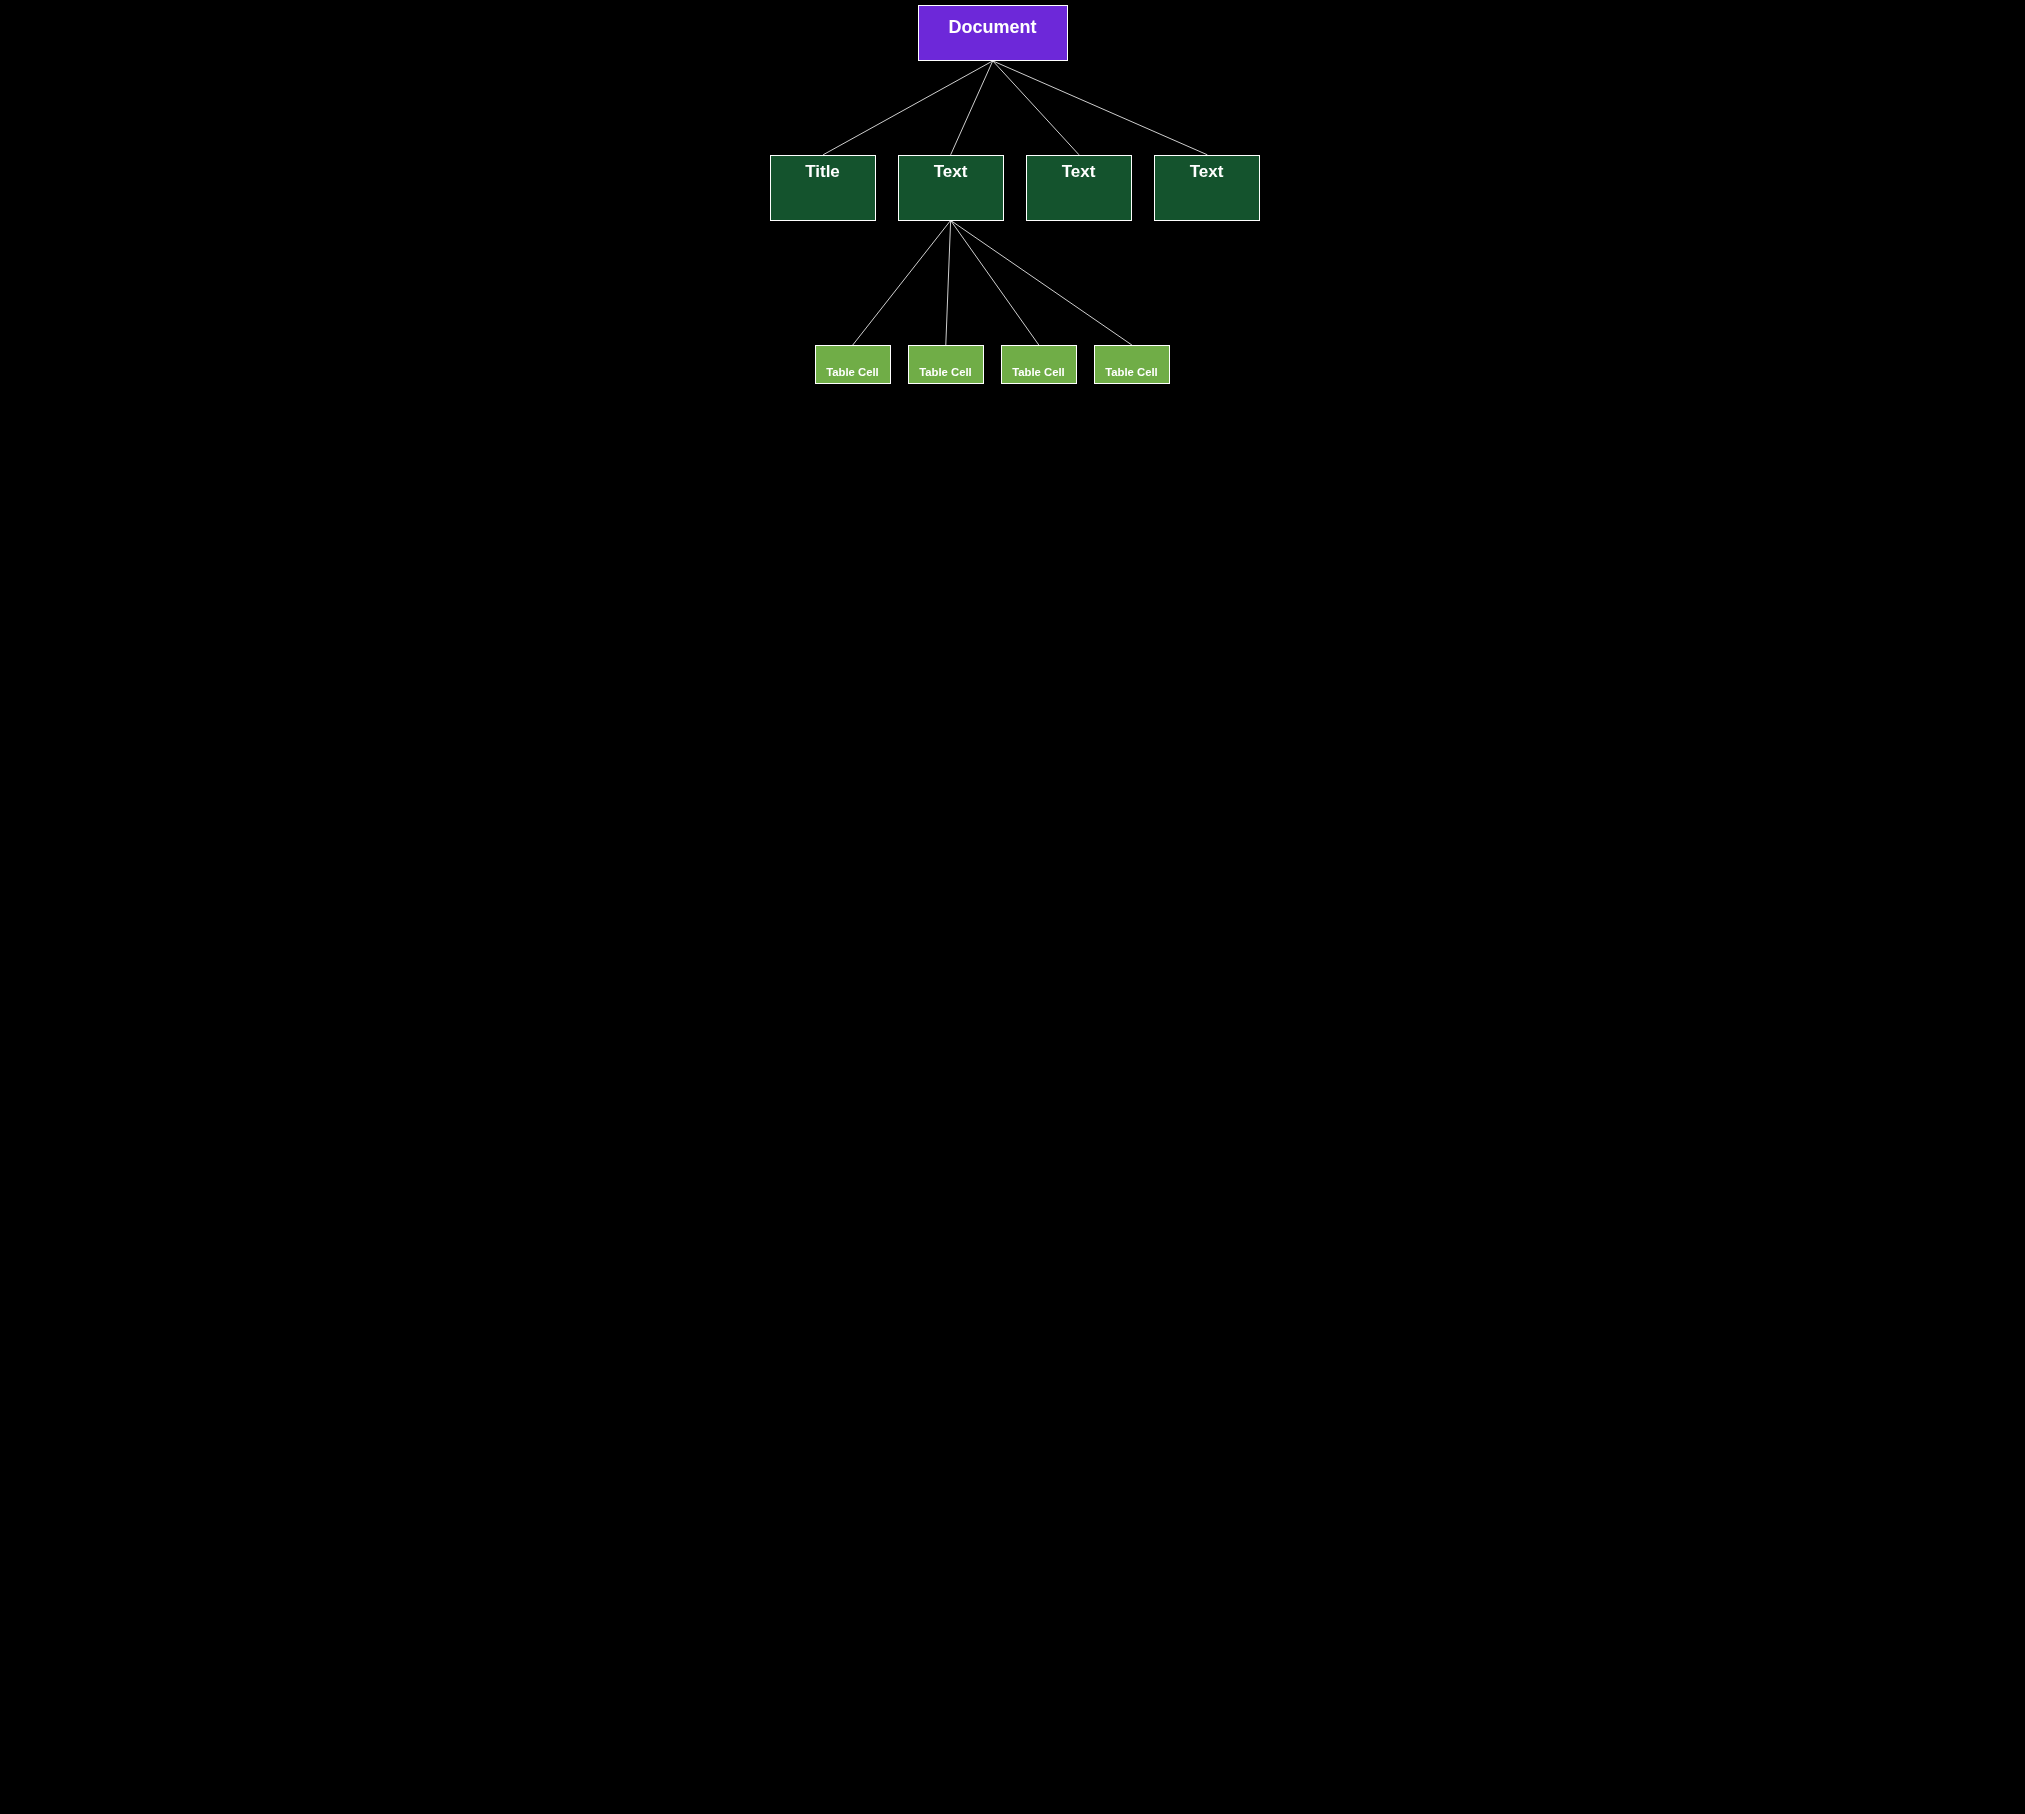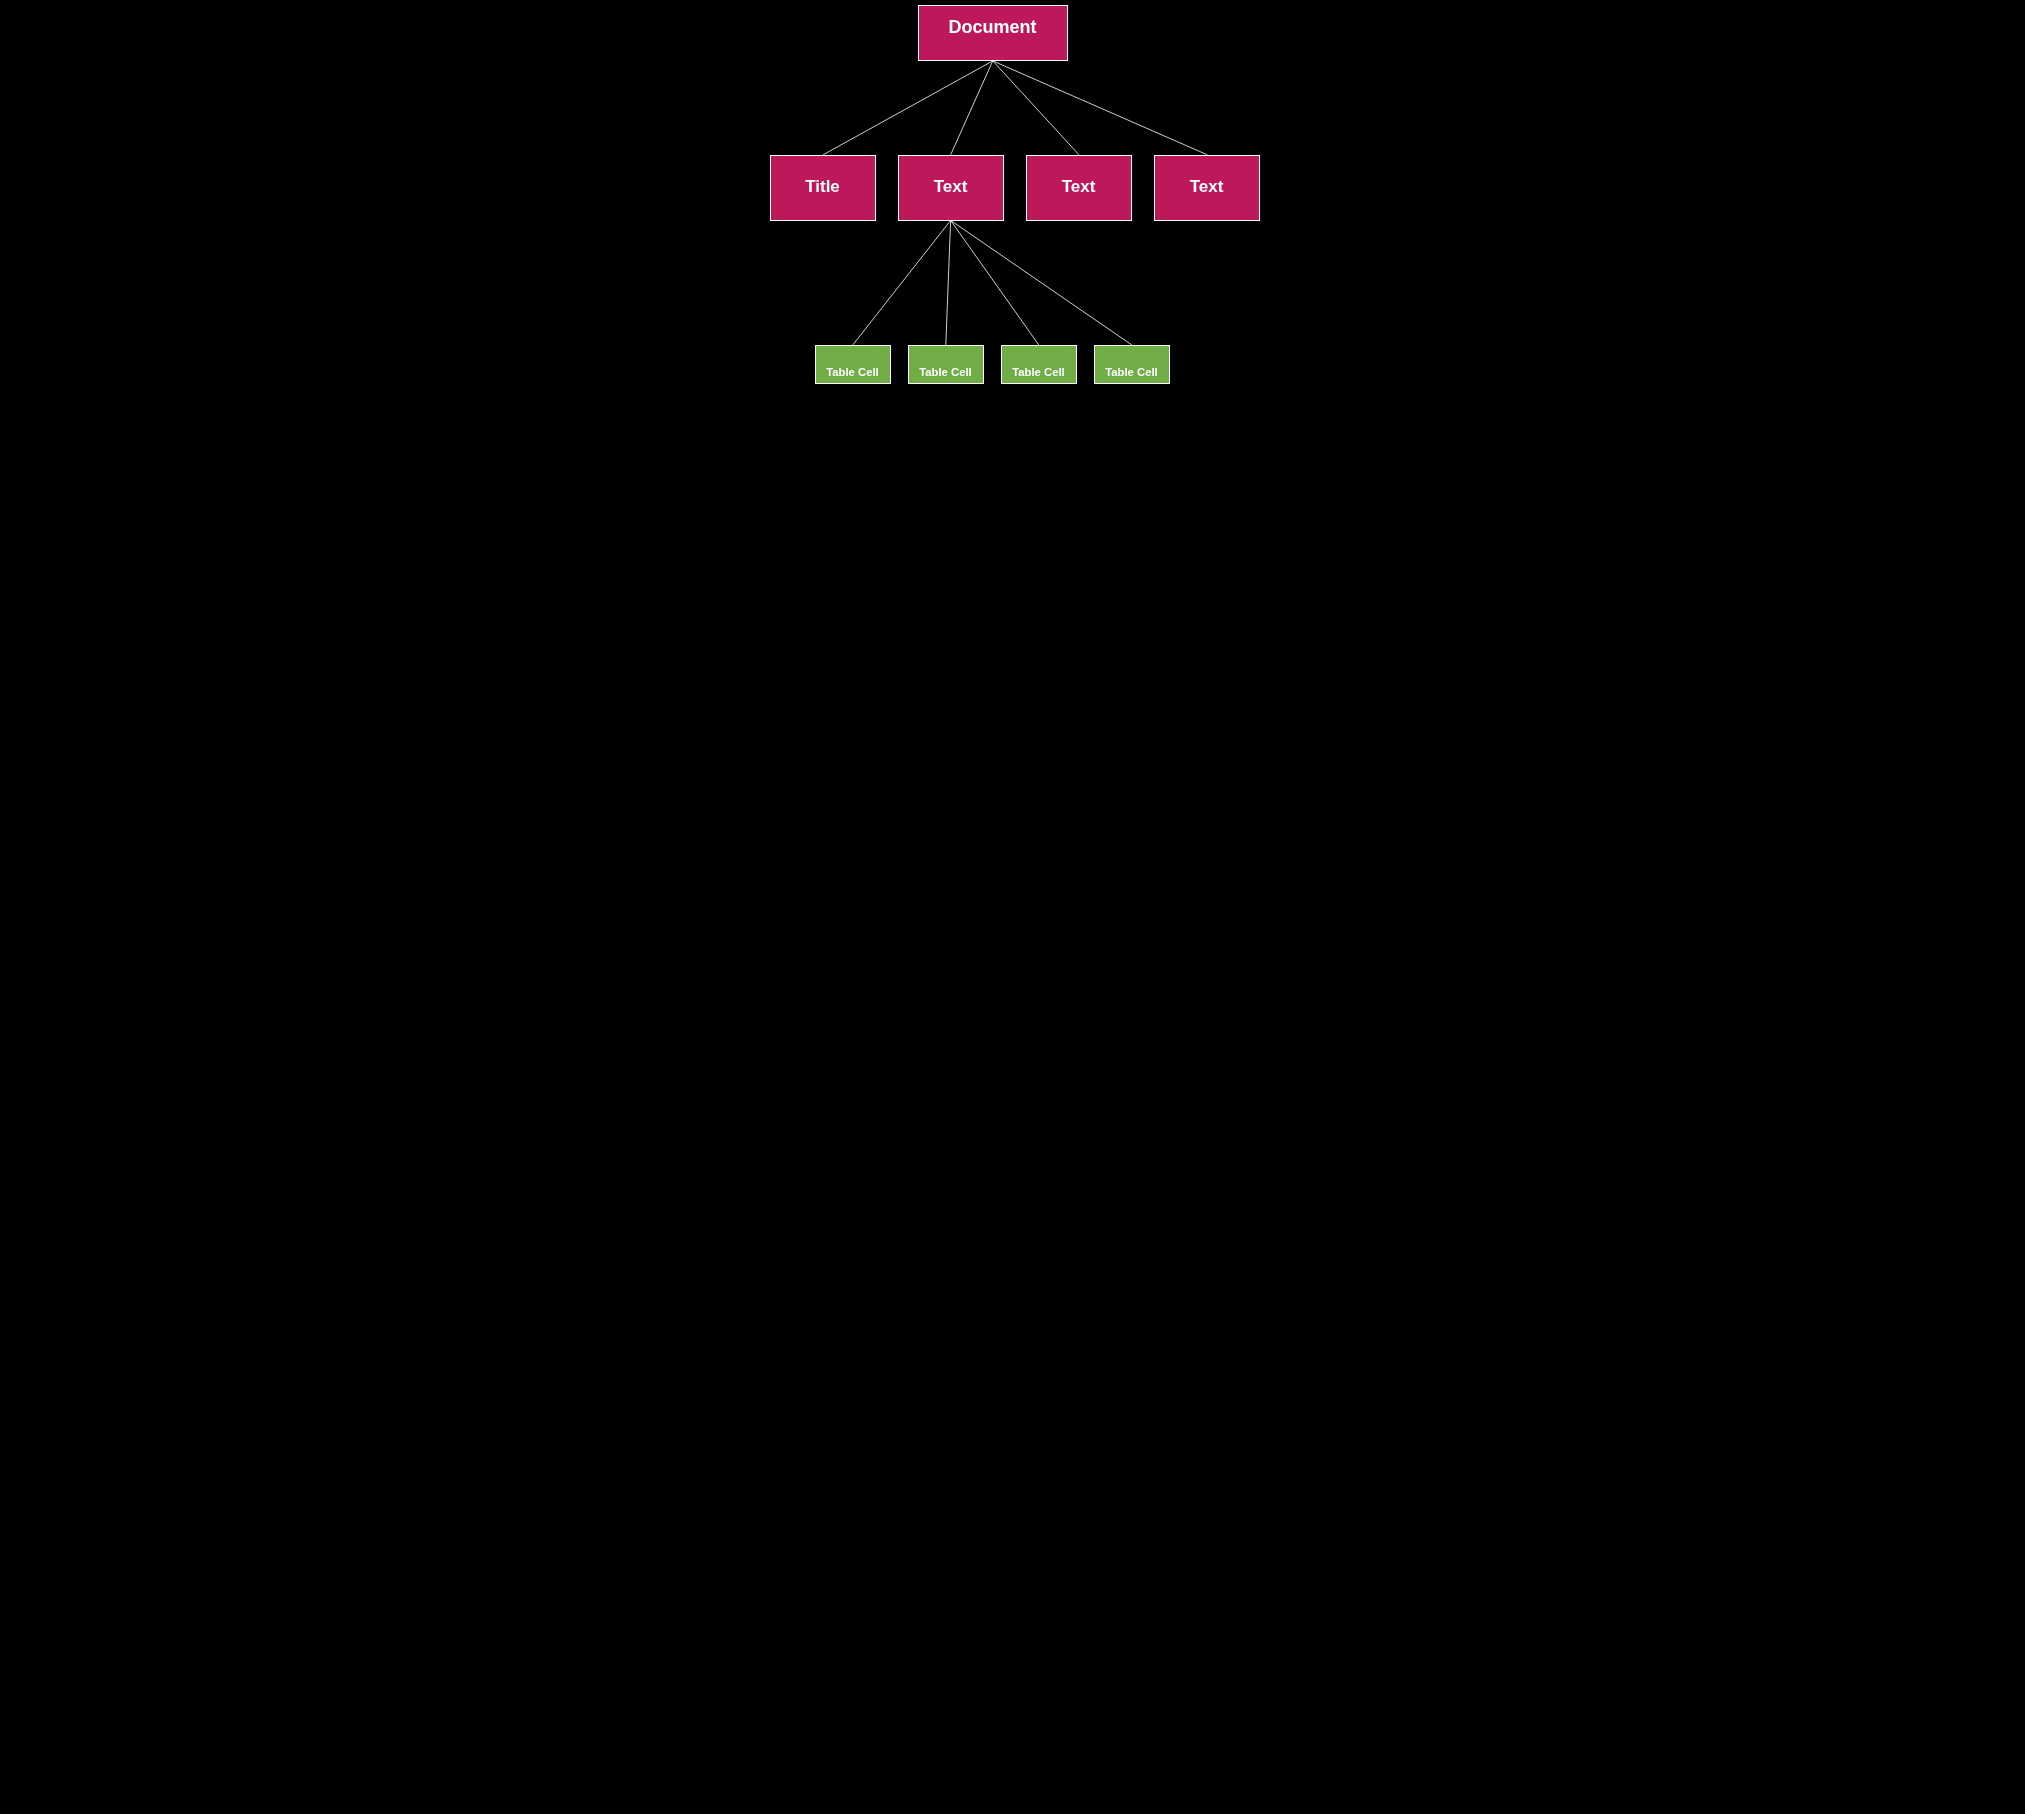--- a/index.html
+++ b/index.html
@@ -29,22 +29,22 @@
     box-sizing: border-box;
     border: 0.8px solid #fff;
     color: #fff;
     font-weight: 900;
     display: flex;
     align-items: flex-start;
     justify-content: center;
     text-align: center;
     overflow: hidden;
   }
-  .node.root   { background: #be185d; font-size: 18px; padding-top: 11.3px; }
-  .node.level1 { background: #be185d; font-size: 17px; padding-top: 21px; }
+  .node.root   { background: #6d28d9; font-size: 18px; padding-top: 11.3px; }
+  .node.level1 { background: #14532d; font-size: 17px; padding-top: 6px; }
   .node.leaf   { background: #70AD47; font-size: 11.3px; padding-top: 20px; }
 </style>
 </head>
 <body>
 
 <div class="canvas">
 
   <svg class="edges" viewBox="0 0 1220 960">
 
     <line x1="560" y1="150" x2="141" y2="382" stroke="#fff" stroke-width="2"></line>

